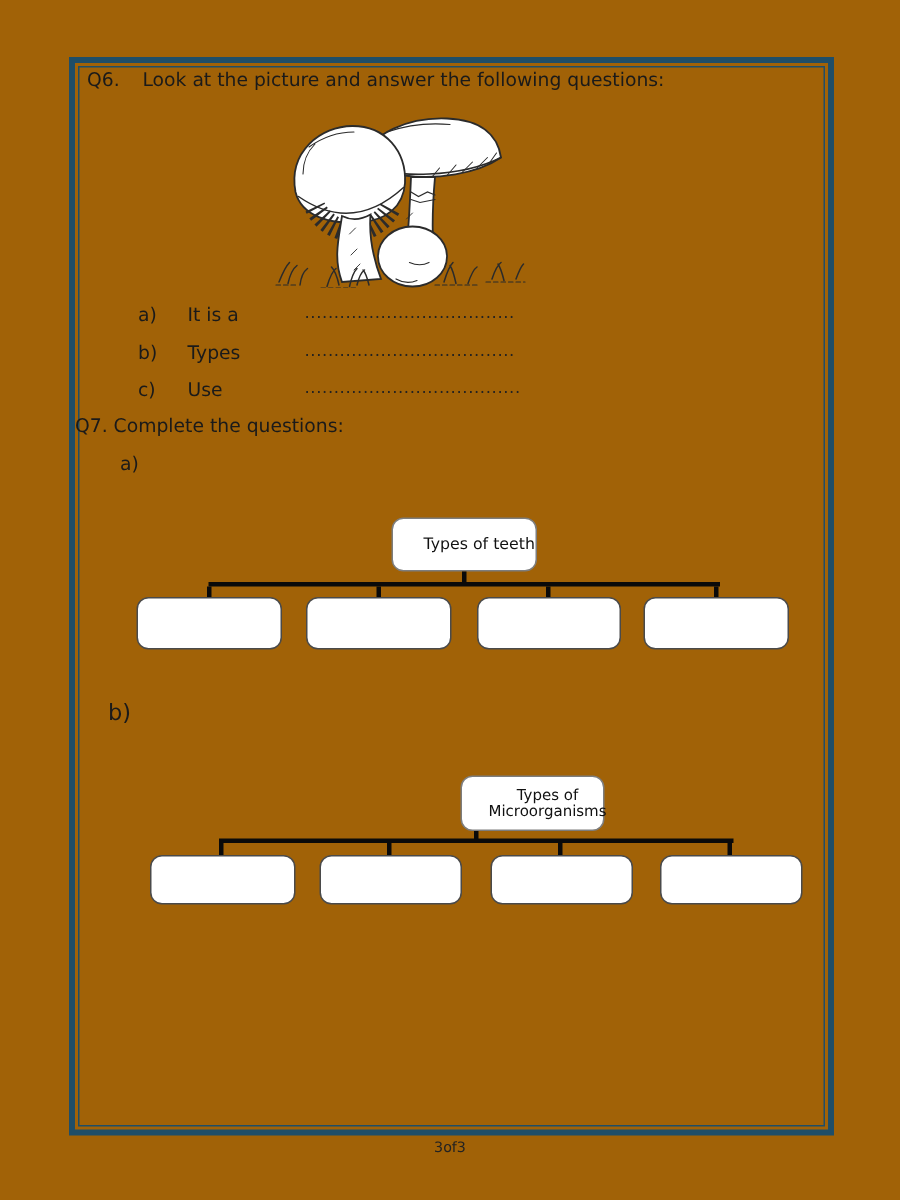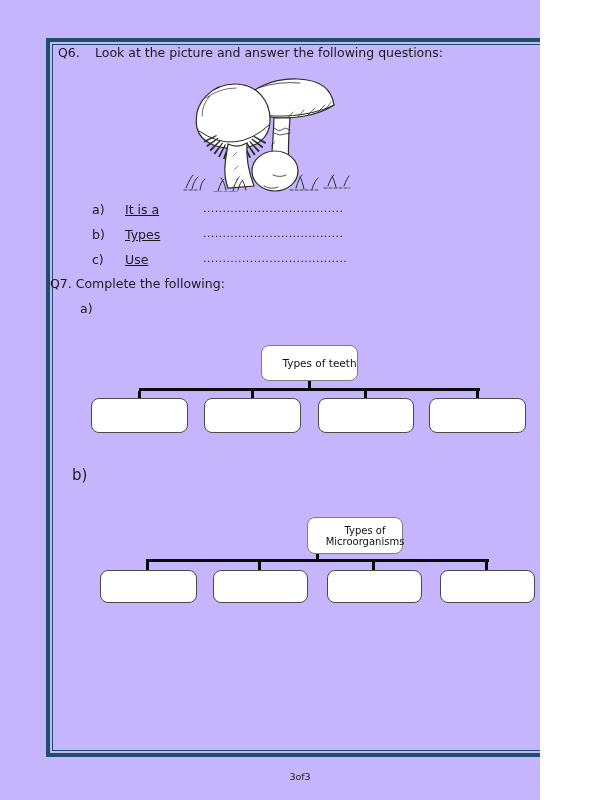--- a/index.html
+++ b/index.html
@@ -1,32 +1,32 @@
 <!DOCTYPE html>
 <html><head>
 <meta charset="utf-8">
 <style>
   html,body{margin:0;padding:0;background:#ffffff;}
   body{width:600px;height:800px;font-family:"DejaVu Sans",sans-serif;color:#1a1a1a;}
-  .page{position:relative;width:540px;height:800px;background:#c4b5fd;overflow:hidden;}
+  .page{position:relative;width:600px;height:800px;background:#a16207;overflow:hidden;}
 
   
   .frame{position:absolute;left:46px;top:38px;width:502px;height:711px;border:4px solid #1f4e68;}
   .frame-inner{position:absolute;inset:2px;border:1px solid #1f4e68;}
 
   .t{position:absolute;font-size:12.5px;line-height:1.2;white-space:nowrap;}
   .q6-num{left:58px;top:45px;}
   .q6-prompt{left:95px;top:45px;}
 
   .illustration{position:absolute;left:178px;top:76px;width:190px;height:116px;}
 
   .item-label{width:20px;}
   .row-a{top:202px;} .row-b{top:227px;} .row-c{top:252px;}
   .item-label.c{left:92px;}
-  .item-text.c{left:125px;text-decoration:underline;}
+  .item-text.c{left:125px;}
   .item-dots{left:203px;font-size:11px;letter-spacing:.4px;color:#222;}
 
   .q7-heading{left:50px;top:276px;}
   .part-a-label{left:80px;top:301px;}
   .part-b-label{left:72px;top:466px;font-size:15px;}
 
   .fbox{position:absolute;background:#fff;border:1.3px solid #4a4a4a;border-radius:8px;box-sizing:border-box;padding-left:20px;}
   .rootbox{border-color:#7d7d7d;display:flex;flex-direction:column;align-items:center;justify-content:center;text-align:center;font-size:10.5px;color:#111;}
   .line{position:absolute;background:#0a0a0a;}
 
@@ -49,21 +49,21 @@
   .fb-h{left:146px;top:559px;width:343px;height:3px;}
   .fb-d1{left:146px;top:562px;width:3px;height:9px;}
   .fb-d2{left:258px;top:562px;width:3px;height:9px;}
   .fb-d3{left:372px;top:562px;width:3px;height:9px;}
   .fb-d4{left:485px;top:562px;width:3px;height:9px;}
   .fb-c1{left:100px;top:570px;width:97px;height:33px;}
   .fb-c2{left:213px;top:570px;width:95px;height:33px;}
   .fb-c3{left:327px;top:570px;width:95px;height:33px;}
   .fb-c4{left:440px;top:570px;width:95px;height:33px;}
 
-  .footer{position:absolute;left:0;top:760px;width:600px;text-align:center;font-size:9.5px;color:#222;margin-top:11px;}
+  .footer{position:absolute;left:0;top:760px;width:600px;text-align:center;font-size:9.5px;color:#222;}
 </style>
 </head>
 <body>
 
 <div class="page">
 
   <div class="frame">
     <div class="frame-inner"></div>
   </div>
 
@@ -107,21 +107,21 @@
   <span class="t row-a item-dots">....................................</span>
 
   <span class="t row-b item-label c">b)</span>
   <span class="t row-b item-text c">Types</span>
   <span class="t row-b item-dots">....................................</span>
 
   <span class="t row-c item-label c">c)</span>
   <span class="t row-c item-text c">Use</span>
   <span class="t row-c item-dots">.....................................</span>
 
-  <span class="t q7-heading">Q7. Complete the following:</span>
+  <span class="t q7-heading">Q7. Complete the questions:</span>
   <span class="t part-a-label">a)</span>
 
   <div class="fbox rootbox fa-root">
     <span>Types of teeth</span>
   </div>
   <div class="line fa-v0"></div>
   <div class="line fa-h"></div>
   <div class="line fa-d1"></div>
   <div class="line fa-d2"></div>
   <div class="line fa-d3"></div>

